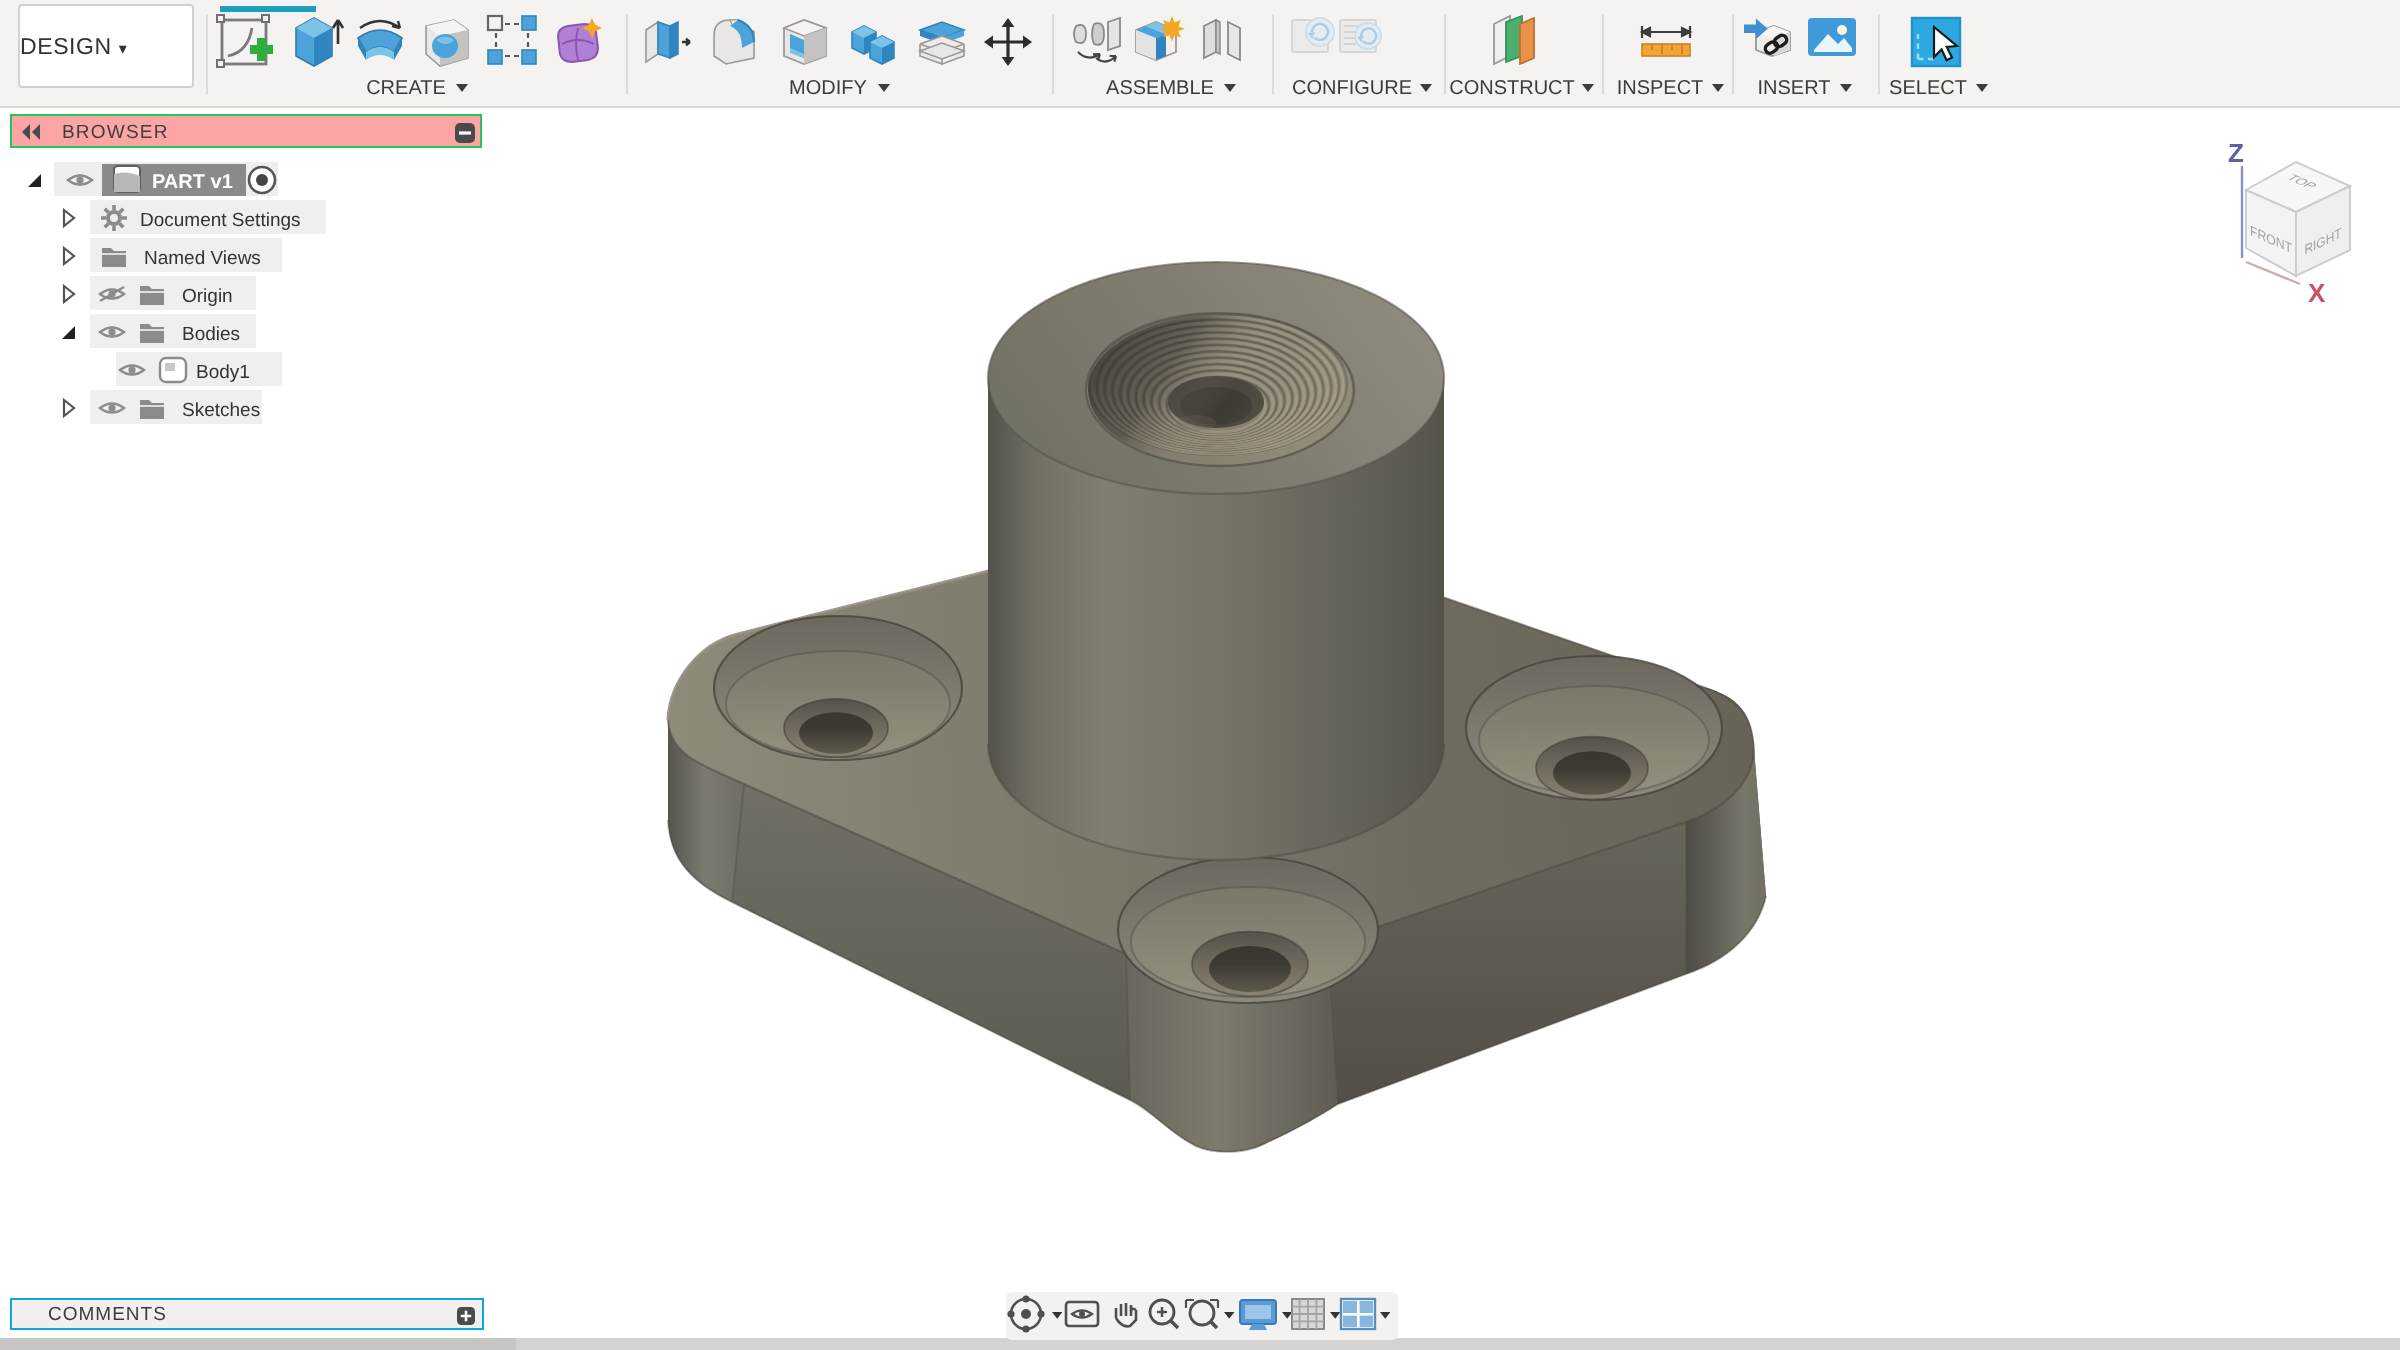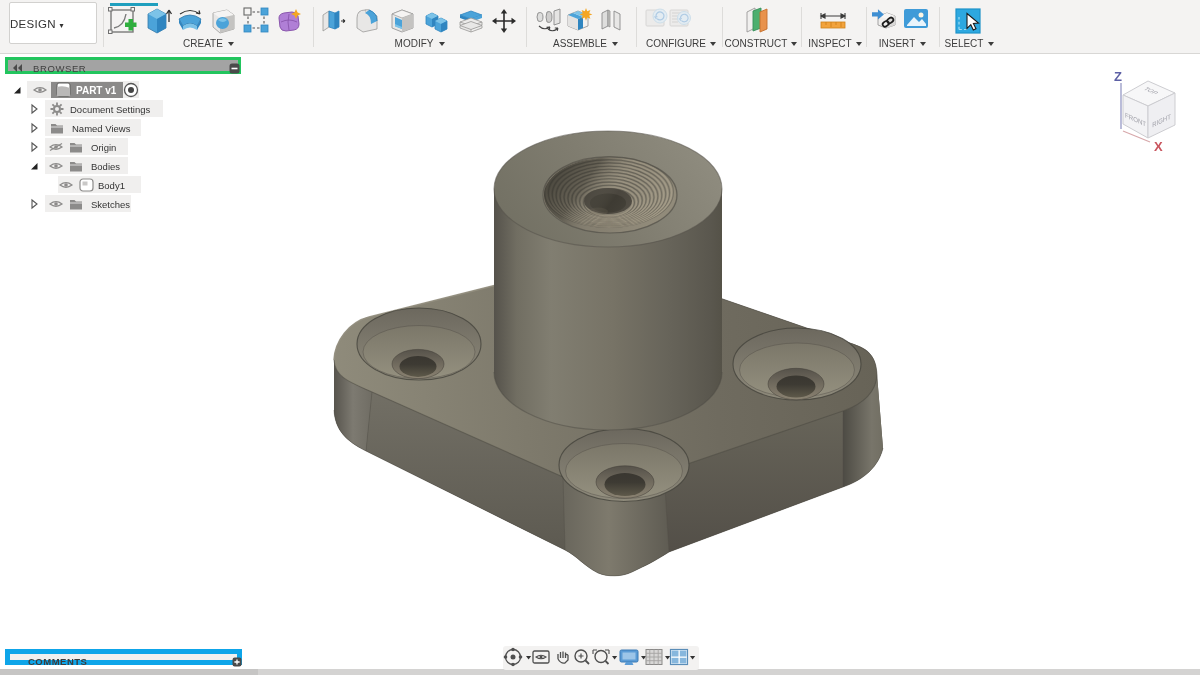--- a/index.html
+++ b/index.html
@@ -8,25 +8,25 @@
   .abs { position:absolute; }
   #toolbar { position:absolute; left:0; top:0; width:1200px; height:54px;
     background:#f4f3f2; border-bottom:1px solid #d8d7d5; }
   #designbtn { position:absolute; left:9px; top:2px; width:88px; height:42px;
     background:#fff; border:1px solid #d2d1cf; border-radius:2px;
     font-size:11.5px; color:#333; text-align:left; line-height:42px;
     letter-spacing:0.3px; }
   #tealline { position:absolute; left:110px; top:3px; width:48px; height:3px;
     background:#1f9fbe; }
   #bheader { position:absolute; left:5px; top:57px; width:236px; height:17px;
-    background:#a3a3a3; border:3px solid #22c55e; }
+    background:#fca5a5; border:1px solid #22c55e; }
   #bheader .t { position:absolute; left:25px; top:3px; font-size:9.5px;
     color:#3f3f3f; letter-spacing:0.6px; }
   #comments { position:absolute; left:5px; top:649px; width:237px; height:16px;
-    background:#f1f0ef; border:5px solid #0ea5e9;font-weight:bold; }
+    background:#f1f0ef; border:1px solid #0ea5e9; }
   #comments .t { position:absolute; left:18px; top:2px; font-size:9.5px;
     color:#3c3c3c; letter-spacing:0.5px; }
   #bottomstrip { position:absolute; left:0; top:669px; width:1200px; height:6px;
     background:#d4d3d2; }
   #bottomstrip .l { position:absolute; left:0; top:0; width:258px; height:6px;
     background:#c6c5c4; }
   #navbg { position:absolute; left:503px; top:646px; width:196px; height:24px;
     background:#f3f2f1; border-radius:3px; }
 </style>
 </head>

